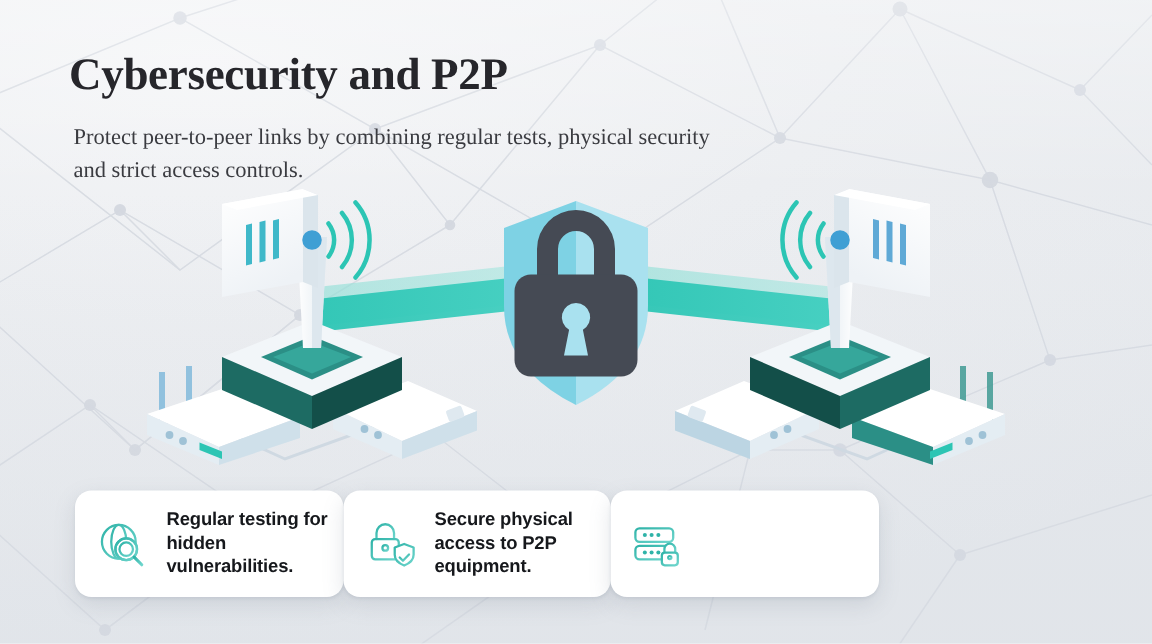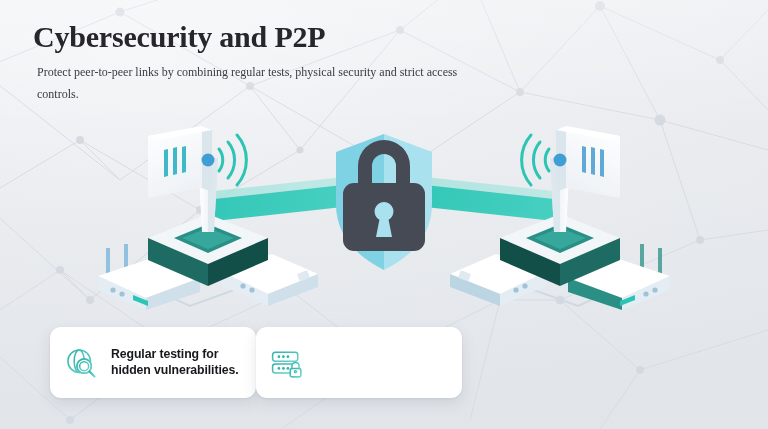--- a/index.html
+++ b/index.html
@@ -17,35 +17,35 @@
   .vign{
     position:absolute;inset:0;z-index:1;pointer-events:none;
     background:linear-gradient(180deg, rgba(255,255,255,.35) 0%, rgba(255,255,255,0) 30%, rgba(214,219,226,.30) 100%);
   }
 
   
   .header{position:absolute;left:33px;top:19px;z-index:6;}
   .title{
     font-family:"Liberation Serif", serif;
     font-weight:bold;font-size:30px;line-height:36px;
-    color:#26262b;letter-spacing:-0.2px;margin:0;
+    color:#26262b;letter-spacing:-0.2px;margin:13px;
   }
   .subtitle{
     font-family:"Liberation Serif", serif;
-    font-size:12px;line-height:22px;color:#3a3b40;margin:6px 0 0 4px;
+    font-size:15px;line-height:22px;color:#3a3b40;margin:6px 0 0 16px;
     max-width:430px;
   }
 
   
   .illus{position:absolute;left:0;top:120px;width:768px;height:190px;z-index:4;}
 
   
   .cards{
-    position:absolute;left:50px;top:327px;width:708px;height:71px;
-    display:flex;justify-content:flex-start;z-index:7;
+    position:absolute;left:50px;top:327px;width:536px;height:71px;
+    display:flex;justify-content:space-between;z-index:7;
   }
   .card{
     width:206px;height:71px;background:#ffffff;border-radius:11px;
     box-shadow:0 5px 14px rgba(110,120,138,.18), 0 1px 2px rgba(110,120,138,.12);
     display:flex;align-items:center;padding:0 0 0 13px;box-sizing:border-box;
   }
   .card .ic{width:36px;height:36px;flex:0 0 36px;margin-right:12px;}
   .card .ctext{
     font-family:"Liberation Sans", sans-serif;
     font-size:12.3px;line-height:15.6px;font-weight:bold;color:#16181c;
@@ -273,20 +273,39 @@
           <path d="M18 5.5 V30.5"></path>
           <circle cx="23.5" cy="23.5" r="8" fill="#ffffff"></circle>
           <circle cx="23.5" cy="23.5" r="8"></circle>
           <circle cx="23.5" cy="23.5" r="5"></circle>
           <path d="M29.4 29.4 L35 35" stroke-width="2.3" stroke-linecap="round"></path>
         </g>
       </svg>
       <div class="ctext">Regular testing for hidden vulnerabilities.</div>
     </div>
 
+    <div class="card">
+      <svg class="ic" viewBox="0 0 40 40">
+        <defs>
+          <linearGradient id="g2" x1="0" y1="0" x2="1" y2="1">
+            <stop offset="0%" stop-color="#2fb3a8"></stop>
+            <stop offset="100%" stop-color="#6fd6cd"></stop>
+          </linearGradient>
+        </defs>
+        <g fill="none" stroke="url(#g2)" stroke-width="1.7" stroke-linecap="round" stroke-linejoin="round">
+          <path d="M10 16 V11.5 a6.5 6.5 0 0 1 13 0 V16"></path>
+          <rect x="6.5" y="16" width="20" height="15" rx="2.6"></rect>
+          <circle cx="16.5" cy="22.5" r="2.1"></circle>
+          <path d="M16.5 24.6 V27"></path>
+          <path d="M30.5 19.6 L37.5 22.2 V27.6 c0 4.3 -3.6 6.6 -7 8 -3.4 -1.4 -7 -3.7 -7 -8 V22.2 Z" fill="#ffffff"></path>
+          <path d="M27.2 29.6 L29.6 32 L34.1 27.4"></path>
+        </g>
+      </svg>
+      <div class="ctext">Secure physical access to P2P equipment.</div>
+    </div>
 
     <div class="card">
       <svg class="ic" viewBox="0 0 40 40">
         <defs>
           <linearGradient id="g3" x1="0" y1="0" x2="1" y2="1">
             <stop offset="0%" stop-color="#2fb3a8"></stop>
             <stop offset="100%" stop-color="#6fd6cd"></stop>
           </linearGradient>
         </defs>
         <g fill="none" stroke="url(#g3)" stroke-width="1.7" stroke-linecap="round" stroke-linejoin="round">

